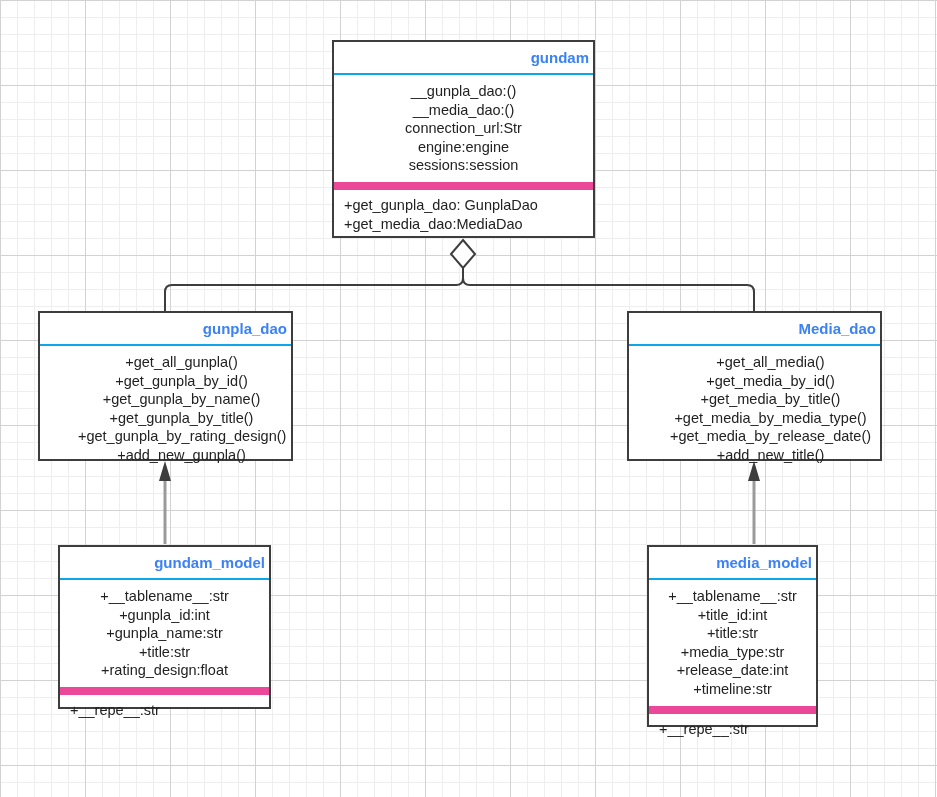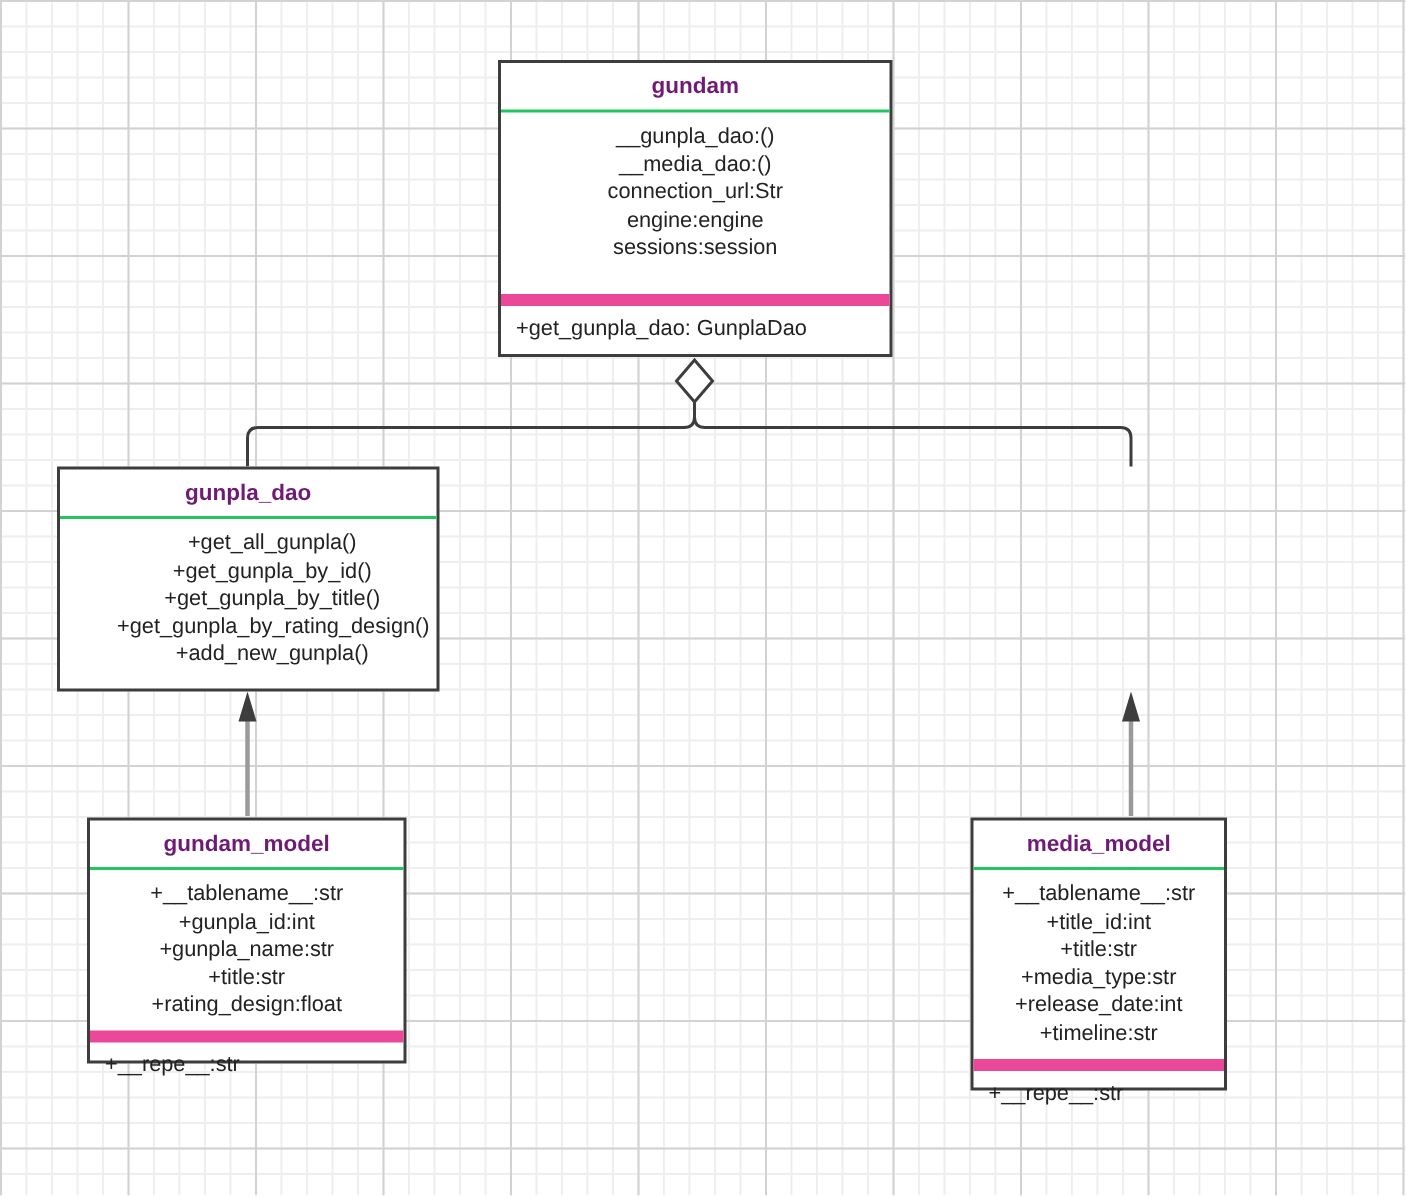--- a/index.html
+++ b/index.html
@@ -39,24 +39,24 @@
     box-sizing: border-box;
     background: #ffffff;
     border: 2px solid #3d3d3d;
     display: flex;
     flex-direction: column;
     z-index: 3;
   }
   .uml-title {
     font-weight: bold;
     font-size: 15px;
-    color: #701a75;
-    text-align: center;
+    color: #3b82f6;
+    text-align: right;
     padding: 7px 4px 7px 4px;
-    border-bottom: 2px solid #22c55e;
+    border-bottom: 2px solid #0ea5e9;
     line-height: 1.15;
   }
   .uml-attrs {
     flex: 1 1 auto;
     text-align: center;
     font-size: 14.5px;
     color: #222222;
     padding: 7px 6px 7px 6px;
     line-height: 1.28;
   }
@@ -94,34 +94,47 @@
     <div class="uml-title">gundam</div>
     <div class="uml-attrs with-border">
       <div class="uml-line">__gunpla_dao:()</div>
       <div class="uml-line">__media_dao:()</div>
       <div class="uml-line">connection_url:Str</div>
       <div class="uml-line">engine:engine</div>
       <div class="uml-line">sessions:session</div>
     </div>
     <div class="uml-ops">
       <div class="uml-line">+get_gunpla_dao: GunplaDao</div>
+      <div class="uml-line">+get_media_dao:MediaDao</div>
     </div>
   </div>
 
   <div class="uml-class" style="left:38px; top:311px; width:255px; height:150px;">
     <div class="uml-title">gunpla_dao</div>
     <div class="uml-attrs no-border">
       <div class="uml-line">+get_all_gunpla()</div>
       <div class="uml-line">+get_gunpla_by_id()</div>
+      <div class="uml-line">+get_gunpla_by_name()</div>
       <div class="uml-line">+get_gunpla_by_title()</div>
       <div class="uml-line">+get_gunpla_by_rating_design()</div>
       <div class="uml-line">+add_new_gunpla()</div>
     </div>
   </div>
 
+  <div class="uml-class" style="left:627px; top:311px; width:255px; height:150px;">
+    <div class="uml-title">Media_dao</div>
+    <div class="uml-attrs no-border">
+      <div class="uml-line">+get_all_media()</div>
+      <div class="uml-line">+get_media_by_id()</div>
+      <div class="uml-line">+get_media_by_title()</div>
+      <div class="uml-line">+get_media_by_media_type()</div>
+      <div class="uml-line">+get_media_by_release_date()</div>
+      <div class="uml-line">+add_new_title()</div>
+    </div>
+  </div>
 
   <div class="uml-class" style="left:58px; top:545px; width:213px; height:164px;">
     <div class="uml-title">gundam_model</div>
     <div class="uml-attrs with-border">
       <div class="uml-line">+__tablename__:str</div>
       <div class="uml-line">+gunpla_id:int</div>
       <div class="uml-line">+gunpla_name:str</div>
       <div class="uml-line">+title:str</div>
       <div class="uml-line">+rating_design:float</div>
     </div>

